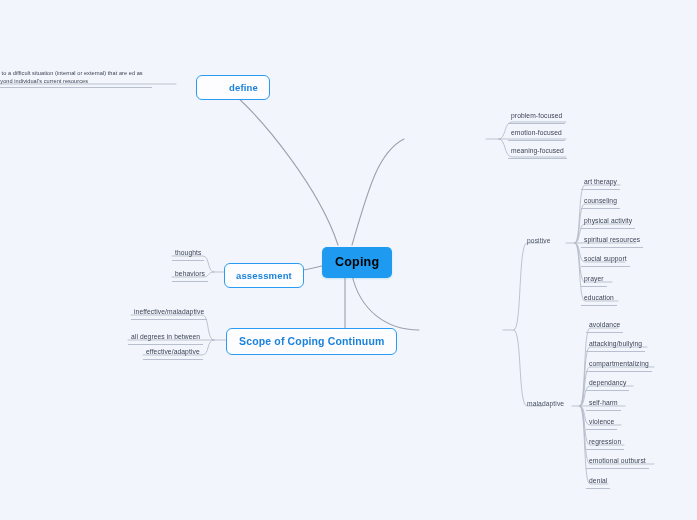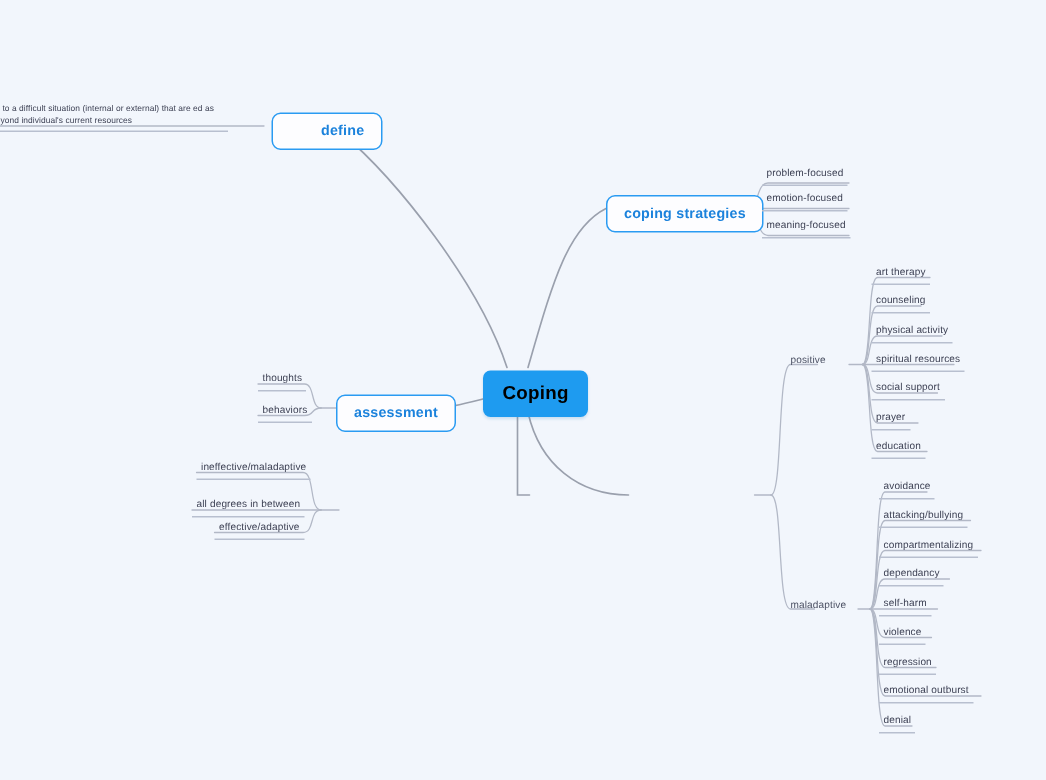--- a/index.html
+++ b/index.html
@@ -151,30 +151,27 @@
       <path d="M 214 340 C 206 340 210 315 202 315 L 131 315"></path>
       <path d="M 214 340 L 128 340"></path>
       <path d="M 214 340 C 206 340 210 355 202 355 L 143 355"></path>
     </g>
   </svg>
 
   <div class="node node-root" style="left:322px; top:247px;">
     <span>Coping</span>
   </div>
 
-  <div class="node node-l1" style="left:181px; top:75px;padding-left:32px;">
+  <div class="node node-l1" style="left:196px; top:75px;padding-left:32px;">
     <span>define</span>
   </div>
   <div class="node node-note" style="left:-8px; top:69px; width:160px;">
     <span>se to a difficult situation (internal or external) that are ed as beyond individual's current resources</span>
   </div>
 
-  <div class="node node-l1" style="left:404px; top:130px;">
-    <span>coping strategies</span>
-  </div>
   <div class="node node-leaf" style="left:508px; top:111px;">
     <span>problem-focused</span>
   </div>
   <div class="node node-leaf" style="left:508px; top:128px;">
     <span>emotion-focused</span>
   </div>
   <div class="node node-leaf" style="left:508px; top:146px;">
     <span>meaning-focused</span>
   </div>
 
@@ -239,20 +236,23 @@
   <div class="node node-l1" style="left:224px; top:263px;text-align:right;">
     <span>assessment</span>
   </div>
   <div class="node node-leaf" style="left:172px; top:248px;">
     <span>thoughts</span>
   </div>
   <div class="node node-leaf" style="left:172px; top:269px;">
     <span>behaviors</span>
   </div>
 
+  <div class="node node-l1 big" style="left:226px; top:328px;">
+    <span>Scope of Coping Continuum</span>
+  </div>
   <div class="node node-leaf" style="left:131px; top:307px;">
     <span>ineffective/maladaptive</span>
   </div>
   <div class="node node-leaf" style="left:128px; top:332px;">
     <span>all degrees in between</span>
   </div>
   <div class="node node-leaf" style="left:143px; top:347px;">
     <span>effective/adaptive</span>
   </div>
 

